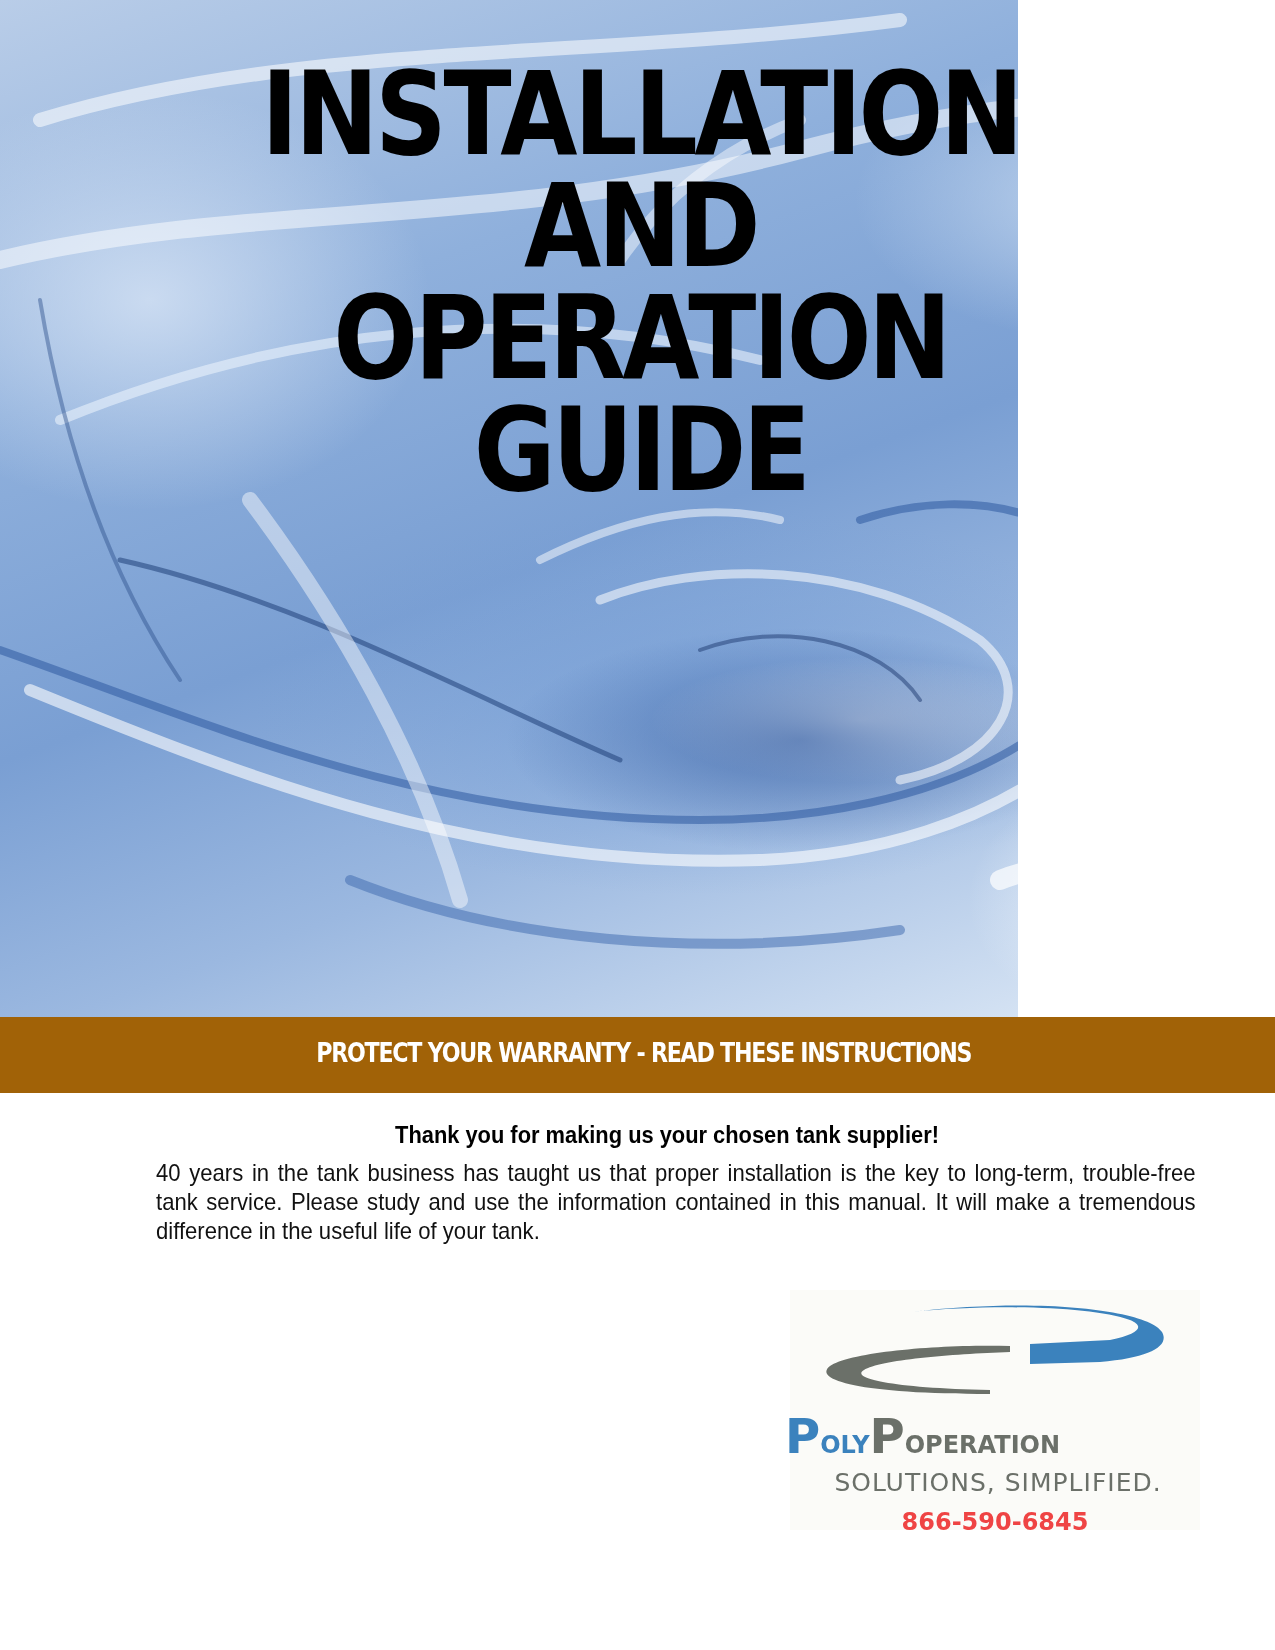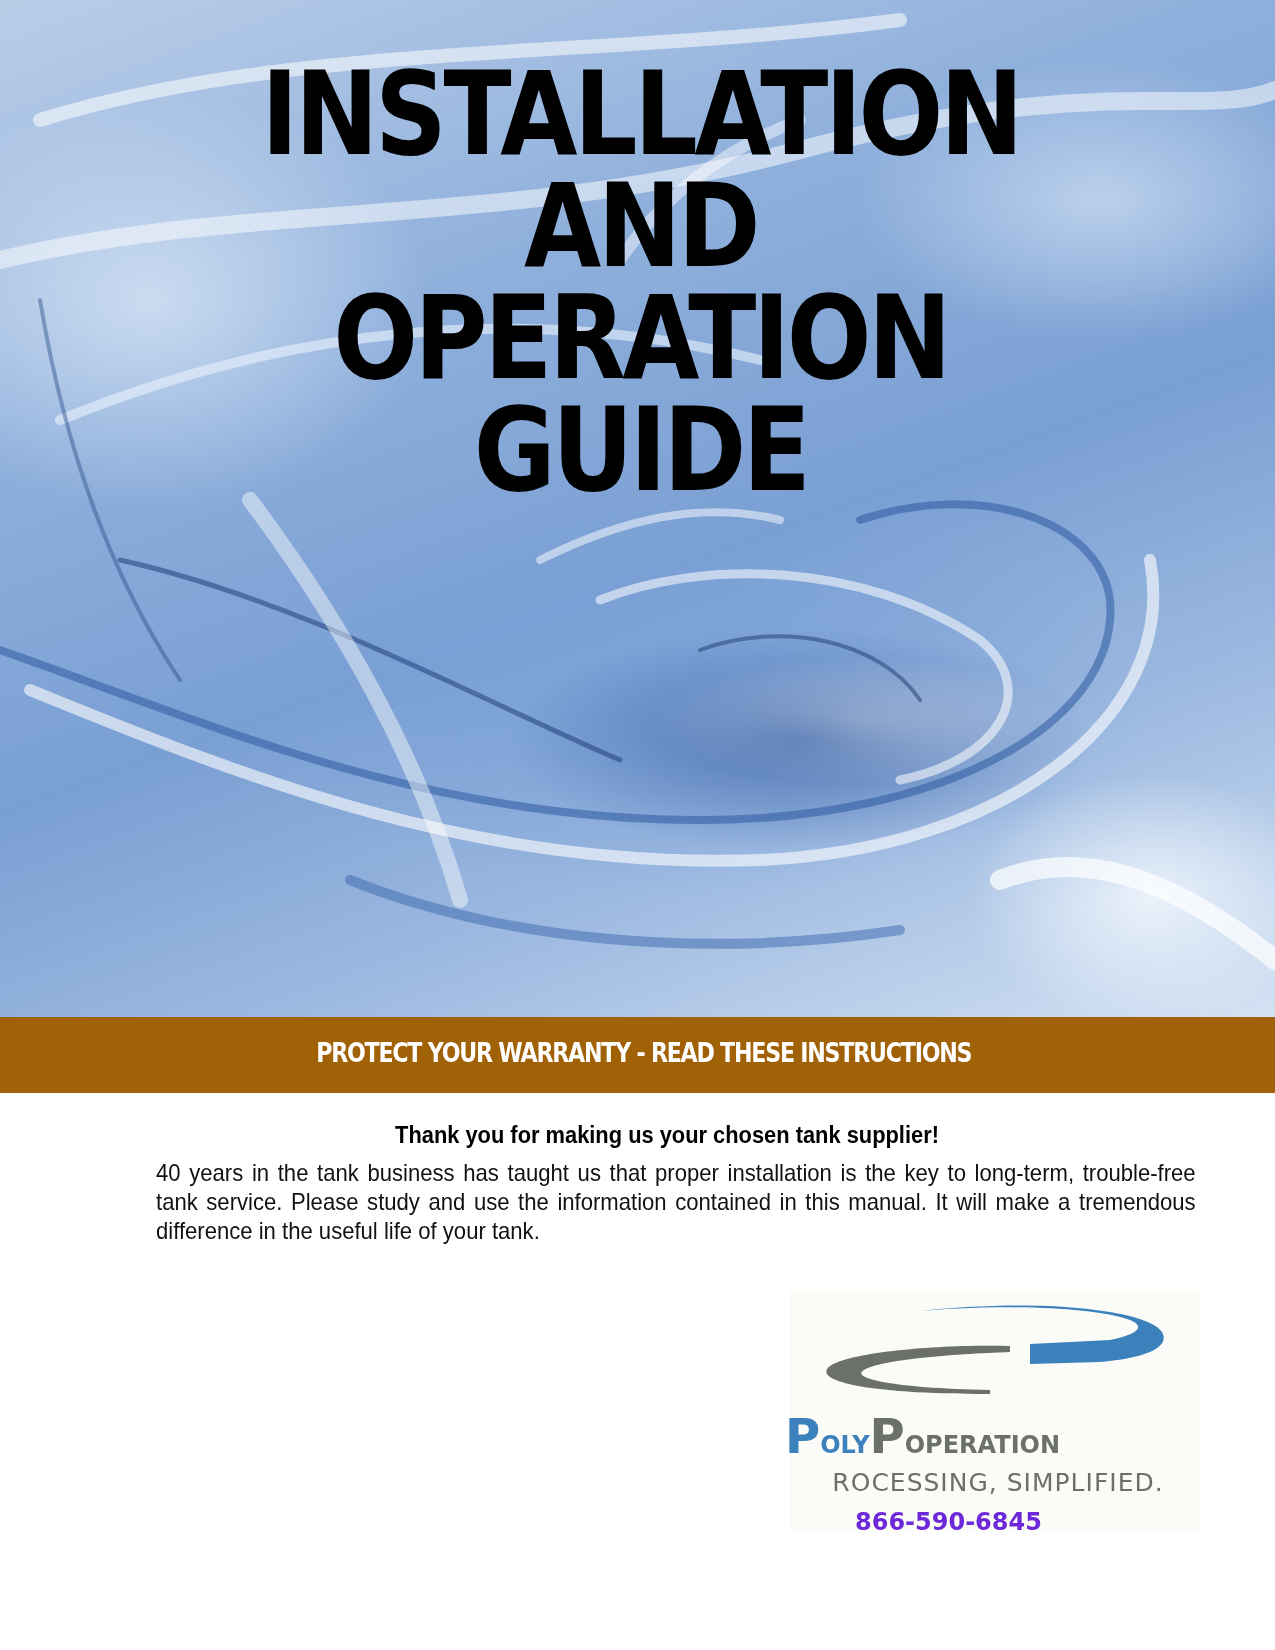--- a/index.html
+++ b/index.html
@@ -2,21 +2,21 @@
 <html><head>
 <meta charset="utf-8">
 <style>
   html, body { margin: 0; padding: 0; }
   body {
     width: 1275px; height: 1650px; position: relative; overflow: hidden;
     background: #ffffff;
     font-family: "Liberation Sans", sans-serif;
   }
   .hero {
-    position: absolute; left: 0; top: 0; width: 1275px; height: 1017px;
+    position: absolute; left: 0; top: 0; width: 1018px; height: 1017px;
     overflow: hidden;
     background:
       radial-gradient(ellipse 420px 160px at 800px 740px, rgba(40,80,150,0.55), rgba(40,80,150,0) 70%),
       radial-gradient(ellipse 300px 90px at 860px 720px, rgba(255,255,255,0.6), rgba(255,255,255,0) 70%),
       radial-gradient(ellipse 600px 260px at 700px 700px, rgba(120,160,215,0.7), rgba(120,160,215,0) 75%),
       radial-gradient(ellipse 260px 180px at 1150px 900px, rgba(240,246,252,0.9), rgba(240,246,252,0) 70%),
       radial-gradient(ellipse 400px 300px at 150px 300px, rgba(215,228,245,0.8), rgba(215,228,245,0) 70%),
       radial-gradient(ellipse 350px 200px at 1100px 200px, rgba(200,218,240,0.8), rgba(200,218,240,0) 70%),
       linear-gradient(160deg, #b9cde8 0%, #8fb0dc 30%, #7a9fd3 55%, #9bb8e0 75%, #d4e2f3 100%);
   }
@@ -76,22 +76,22 @@
   .brand .poly { color: #3b82bd; }
   .brand .proc { color: #6b7069; }
   .brand .cap { font-size: 48px; }
   .brand .sc { font-size: 24px; }
   .tagline {
     position: absolute; left: 818px; top: 1468px; width: 360px; text-align: center;
     font-family: "DejaVu Sans", sans-serif; font-size: 25px; color: #6b7069;
     letter-spacing: 1px;
   }
   .phone {
-    position: absolute; left: 855px; top: 1508px; width: 280px; text-align: left;
-    font-family: "DejaVu Sans", sans-serif; font-weight: bold; font-size: 24px; color: #6d28d9;
+    position: absolute; left: 855px; top: 1508px; width: 280px; text-align: center;
+    font-family: "DejaVu Sans", sans-serif; font-weight: bold; font-size: 24px; color: #ef4444;
   }
 </style>
 </head>
 <body>
 
 <div class="hero">
   <svg class="swirl" width="1275" height="1017" viewBox="0 0 1275 1017">
     <g fill="none" stroke-linecap="round">
       <path d="M40 120 C 300 40, 600 60, 900 20" stroke="#ffffff" stroke-opacity="0.55" stroke-width="14"></path>
       <path d="M0 260 C 250 200, 500 230, 800 150 S 1200 120, 1275 90" stroke="#ffffff" stroke-opacity="0.5" stroke-width="18"></path>
@@ -129,14 +129,14 @@
 
     <path d="M120 22 C 200 14, 300 16, 340 30 C 355 36, 350 44, 320 50 L 240 54 L 240 74 L 310 72 C 360 68, 380 56, 372 42 C 360 22, 260 6, 120 22 Z" fill="#3b82bd"></path>
 
     <path d="M220 56 C 150 54, 60 62, 40 76 C 22 90, 70 104, 200 104 L 200 100 C 100 98, 60 88, 74 80 C 90 70, 160 64, 220 62 Z" fill="#6b7069"></path>
   </svg>
 </div>
 
 <div class="brand">
   <span class="poly cap">P</span><span class="poly sc">OLY</span><span class="proc cap">P</span><span class="proc sc">OPERATION</span>
 </div>
-<div class="tagline">ROCESSING, SIMPLIFIED.</div>
+<div class="tagline">SOLUTIONS, SIMPLIFIED.</div>
 <div class="phone">866-590-6845</div>
 
 </body></html>

